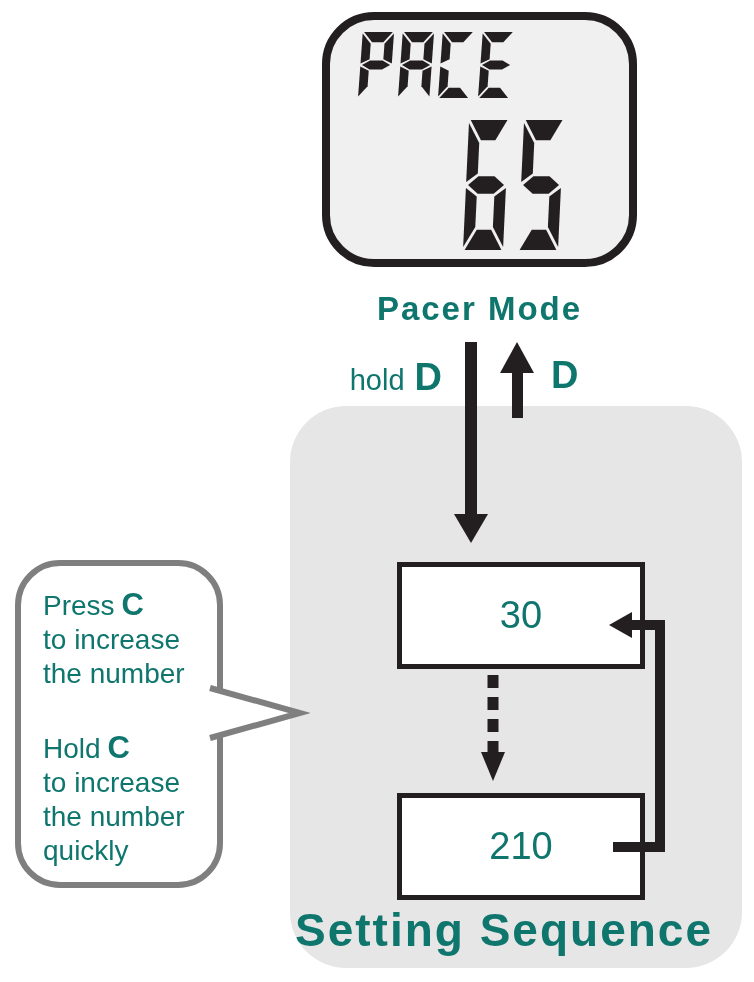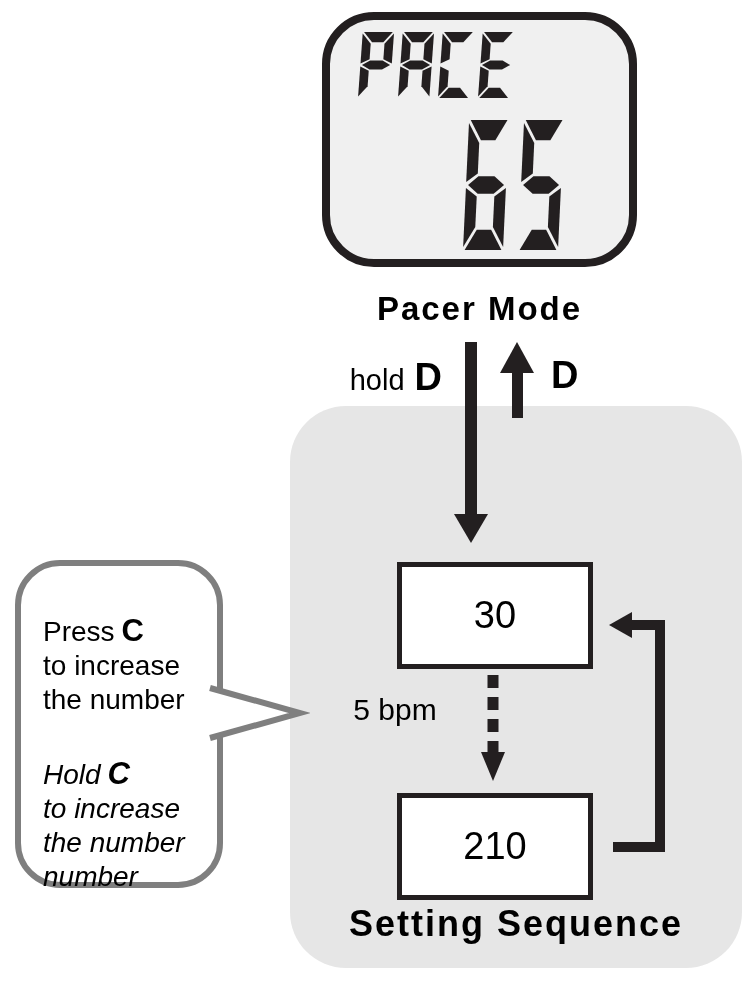--- a/index.html
+++ b/index.html
@@ -1,18 +1,18 @@
 <!DOCTYPE html>
 <html><head>
 <meta charset="utf-8">
 <style>
   html,body { margin:0; padding:0; background:#ffffff; }
   .stage {
     position:relative; width:754px; height:982px; background:#ffffff;
-    font-family:"Liberation Sans", sans-serif; color:#000000; overflow:hidden;
+    font-family:"Liberation Sans", sans-serif; color:#0f766e; overflow:hidden;
   }
   .abs { position:absolute; }
 
   
   .lcd {
     left:322px; top:12px; width:315px; height:255px; box-sizing:border-box;
     border:8px solid #231f20; border-radius:52px; background:#f0f0f0;
   }
 
   
@@ -31,46 +31,46 @@
   .key-right { left:551px; top:354px; font-size:38px; font-weight:bold; }
 
   
   .panel {
     left:290px; top:406px; width:452px; height:562px;
     background:#e6e6e6; border-radius:56px;
   }
 
   
   .value-box {
-    width:196px; height:107px; box-sizing:border-box;
+    width:248px; height:107px; box-sizing:border-box;
     background:#ffffff; border:5px solid #231f20;
     display:flex; align-items:center; justify-content:center;
     font-size:38px;
   }
   .box-30  { left:397px; top:562px; }
   .box-180 { left:397px; top:793px; }
 
   .step-label {
     left:318px; top:693px; width:154px; text-align:center;
     font-size:30px; line-height:34px;
   }
 
   .seq-title {
-    left:290px; top:903px; width:452px; text-align:center;
-    font-size:36px; font-weight:bold; letter-spacing:2px;
+    left:278px; top:903px; width:452px; text-align:center;
+    font-size:46px; font-weight:bold; letter-spacing:2px;
   }
 
   
   .bubble {
     left:15px; top:560px; width:208px; height:328px; box-sizing:border-box;
     background:#ffffff; border:6px solid #7f7f7f; border-radius:45px; z-index:2;
   }
-  .bubble-text { padding:8px 0 0 22px; font-size:28px; line-height:34px;margin-top:40px; }
+  .bubble-text { padding:22px 0 0 22px; font-size:28px; line-height:34px; }
   .bubble-text .keycap { font-size:31px; margin-left:7px; }
-  .para2 { margin-top:40px;font-style:italic; }
+  .para2 { margin-top:40px; }
   .tail { left:198px; top:678px; z-index:3; }
 
   svg { display:block; }
 </style>
 </head>
 <body>
 
 <div class="stage">
 
   <div class="abs lcd">
@@ -149,21 +149,20 @@
   <div class="abs value-box box-30">
     <span>30</span>
   </div>
 
   <svg class="abs" style="left:478px; top:672px;" width="30" height="114" viewBox="0 0 30 114">
     <line x1="15" y1="3" x2="15" y2="84" stroke="#231f20" stroke-width="11" stroke-dasharray="13 9"></line>
     <polygon points="3,80 27,80 15,109" fill="#231f20"></polygon>
   </svg>
 
   <div class="abs step-label">
-    <div>5 bpm</div>
   </div>
 
   <div class="abs value-box box-180">
     <span>210</span>
   </div>
 
   <svg class="abs" style="left:600px; top:605px;" width="72" height="255" viewBox="0 0 72 255">
     <path d="M 18 242 H 60 V 20 H 30" fill="none" stroke="#231f20" stroke-width="10" stroke-linecap="square"></path>
     <polygon points="9,20 32,7 32,33" fill="#231f20"></polygon>
   </svg>
@@ -178,21 +177,21 @@
         </div>
         <div>to increase</div>
         <div>the number</div>
       </div>
       <div class="para2">
         <div>
           <span>Hold</span><span class="keycap">C</span>
         </div>
         <div>to increase</div>
         <div>the number</div>
-        <div>number</div>
+        <div>quickly</div>
       </div>
     </div>
   </div>
 
   <svg class="abs tail" width="112" height="68" viewBox="0 0 112 68">
     <path d="M 12 10 L 102 35 L 12 60" fill="#ffffff" stroke="#7f7f7f" stroke-width="6" stroke-linejoin="miter"></path>
   </svg>
 
 </div>
 

